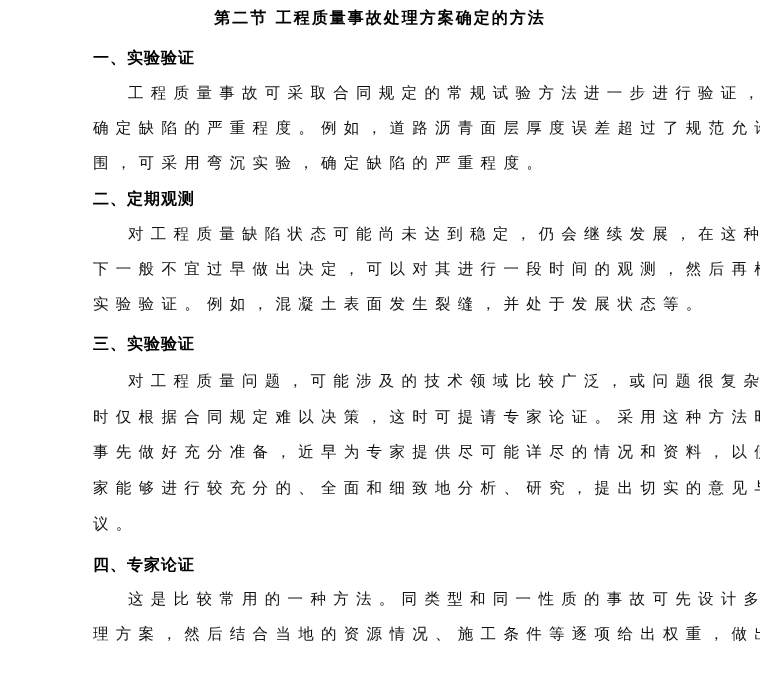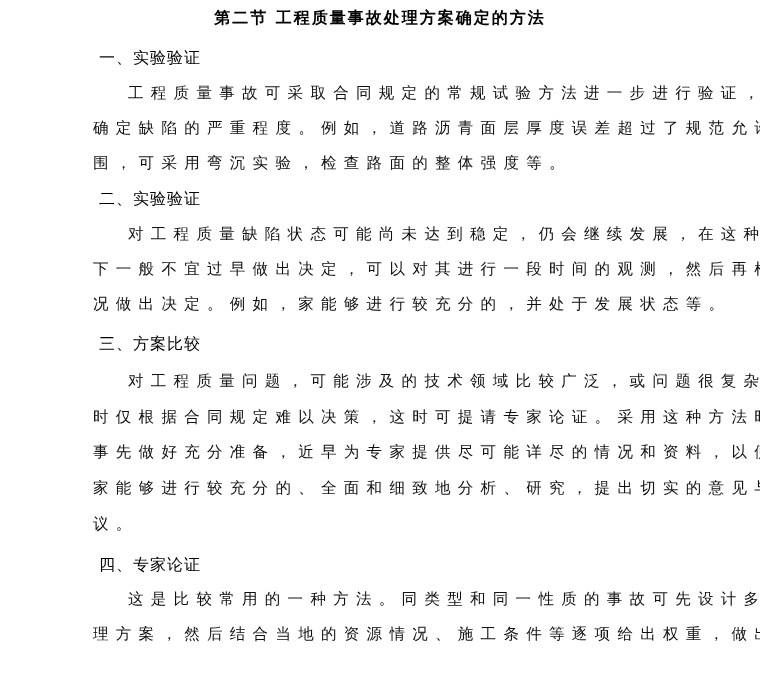--- a/index.html
+++ b/index.html
@@ -4,40 +4,40 @@
 <style>
   html, body { margin: 0; padding: 0; background: #ffffff; }
   body { width: 760px; height: 681px; position: relative; overflow: hidden;
          font-family: "DejaVu Sans", "Liberation Sans", sans-serif; color: #111111; }
   .doc { position: absolute; left: 0; top: 0; width: 760px; height: 681px; }
   .title { position: absolute; left: 0; width: 760px; top: 6px; text-align: center;
            font-size: 16px; font-weight: bold; letter-spacing: 2px; line-height: 24px; color: #000; }
   .line { position: absolute; left: 93px; width: 580px; font-size: 15.5px; line-height: 22px;
           white-space: nowrap; letter-spacing: 7.3px; color: #111; }
   .line.indent { left: 128px; }
-  .heading { position: absolute; left: 99px; font-size: 16px; font-weight: normal; line-height: 22px;
+  .heading { position: absolute; left: 93px; font-size: 16px; font-weight: bold; line-height: 22px;
              letter-spacing: 1px; color: #000; white-space: nowrap; }
 </style>
 </head>
 <body>
 
 <div class="doc">
   <div class="title">第二节 工程质量事故处理方案确定的方法</div>
 
   <div class="heading" style="top:47px">一、实验验证</div>
   <div class="line indent" style="top:82px">工程质量事故可采取合同规定的常规试验方法进一步进行验证，以便</div>
   <div class="line" style="top:117px">确定缺陷的严重程度。例如，道路沥青面层厚度误差超过了规范允许的范</div>
-  <div class="line" style="top:152px">围，可采用弯沉实验，检查路面的整体强度等。</div>
+  <div class="line" style="top:152px">围，可采用弯沉实验，确定缺陷的严重程度。</div>
 
-  <div class="heading" style="top:188px">二、实验验证</div>
+  <div class="heading" style="top:188px">二、定期观测</div>
   <div class="line indent" style="top:223px">对工程质量缺陷状态可能尚未达到稳定，仍会继续发展，在这种情况</div>
   <div class="line" style="top:258px">下一般不宜过早做出决定，可以对其进行一段时间的观测，然后再根据情</div>
-  <div class="line" style="top:293px">况做出决定。例如，家能够进行较充分的，并处于发展状态等。</div>
+  <div class="line" style="top:293px">实验验证。例如，混凝土表面发生裂缝，并处于发展状态等。</div>
 
-  <div class="heading" style="top:333px">三、方案比较</div>
+  <div class="heading" style="top:333px">三、实验验证</div>
   <div class="line indent" style="top:370px">对工程质量问题，可能涉及的技术领域比较广泛，或问题很复杂，有</div>
   <div class="line" style="top:406px">时仅根据合同规定难以决策，这时可提请专家论证。采用这种方法时，应</div>
   <div class="line" style="top:441px">事先做好充分准备，近早为专家提供尽可能详尽的情况和资料，以便使专</div>
   <div class="line" style="top:477px">家能够进行较充分的、全面和细致地分析、研究，提出切实的意见与建</div>
   <div class="line" style="top:513px">议。</div>
 
   <div class="heading" style="top:554px">四、专家论证</div>
   <div class="line indent" style="top:588px">这是比较常用的一种方法。同类型和同一性质的事故可先设计多种处</div>
   <div class="line" style="top:623px">理方案，然后结合当地的资源情况、施工条件等逐项给出权重，做出对比，</div>
 </div>

